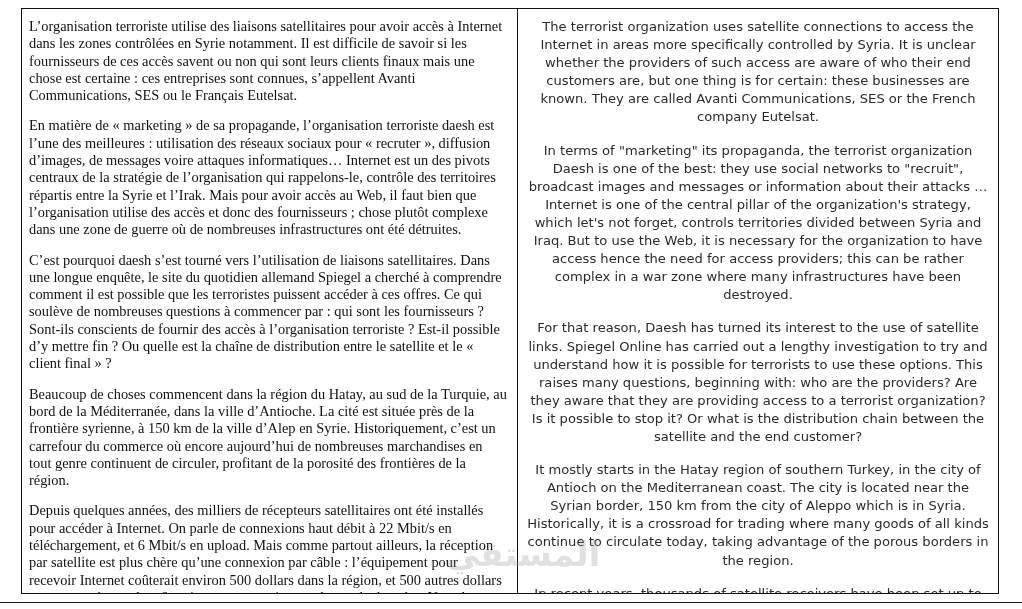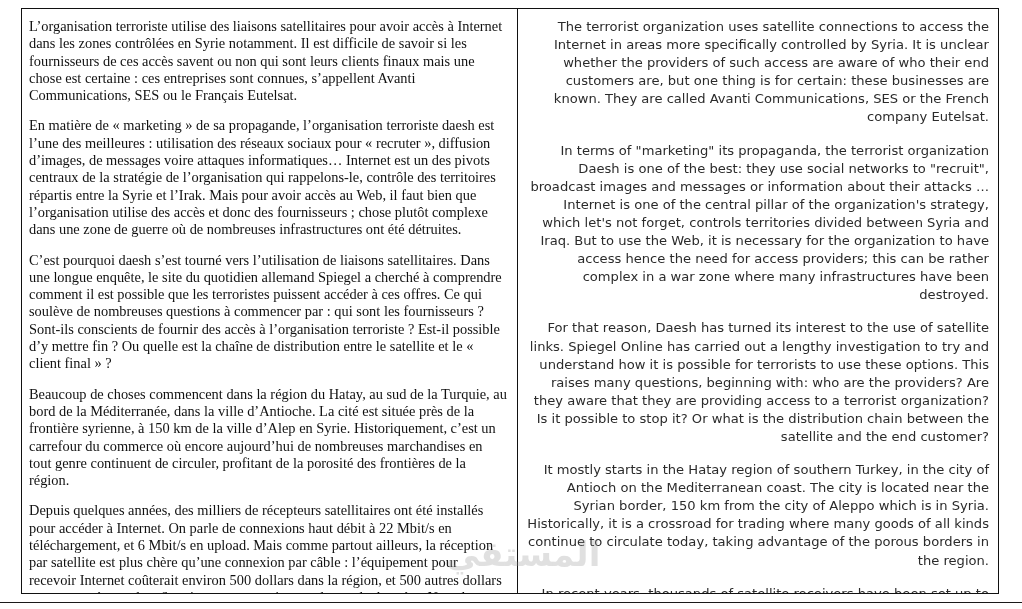--- a/index.html
+++ b/index.html
@@ -65,21 +65,21 @@
     text-align: left;
     -webkit-font-smoothing: none;
   }
 
   .col-en p {
     margin: 0 0 15px 0;
     font-family: "DejaVu Sans", sans-serif;
     font-size: 13.1px;
     line-height: 18.1px;
     color: #2b2b2b;
-    text-align: right;
+    text-align: center;
   }
 
   
   .watermark {
     position: absolute;
     left: 423px;
     top: 537px;
     width: 200px;
     height: 66px;
     pointer-events: none;

